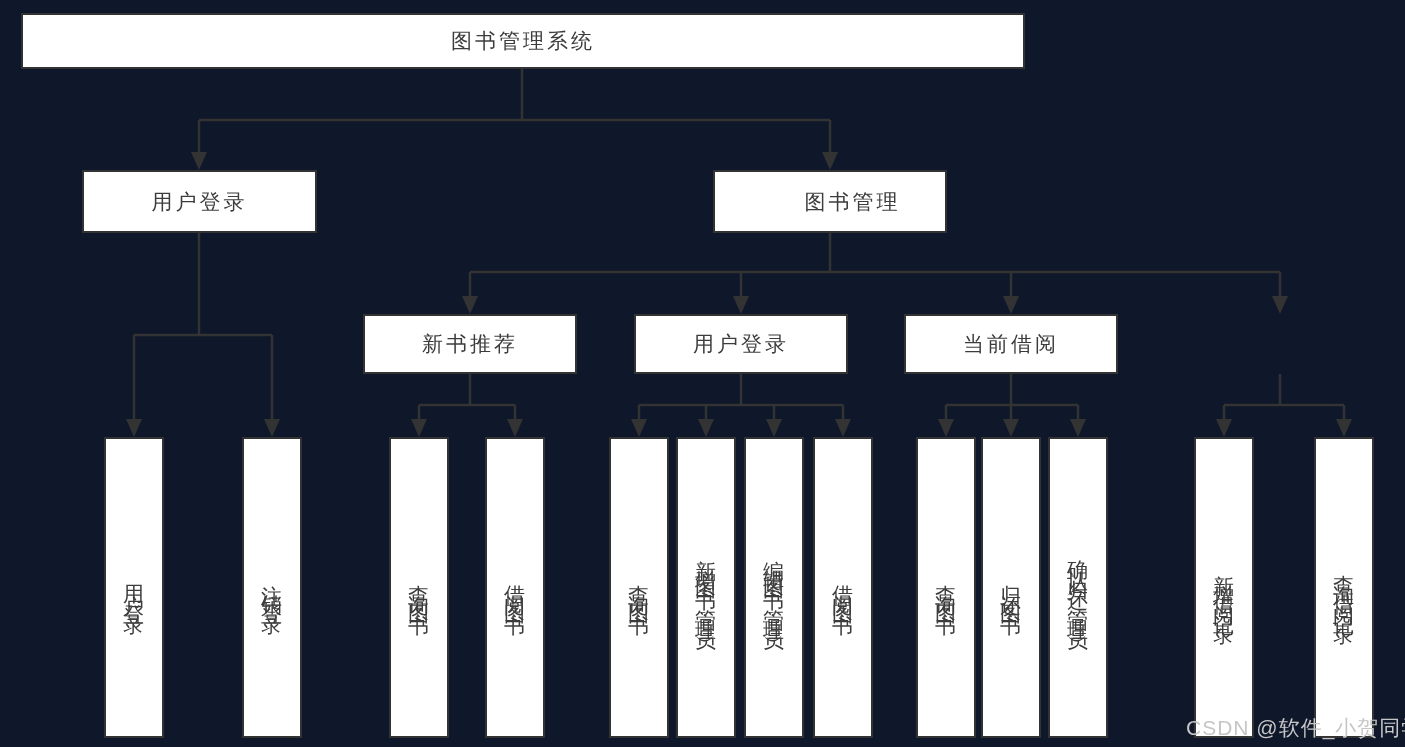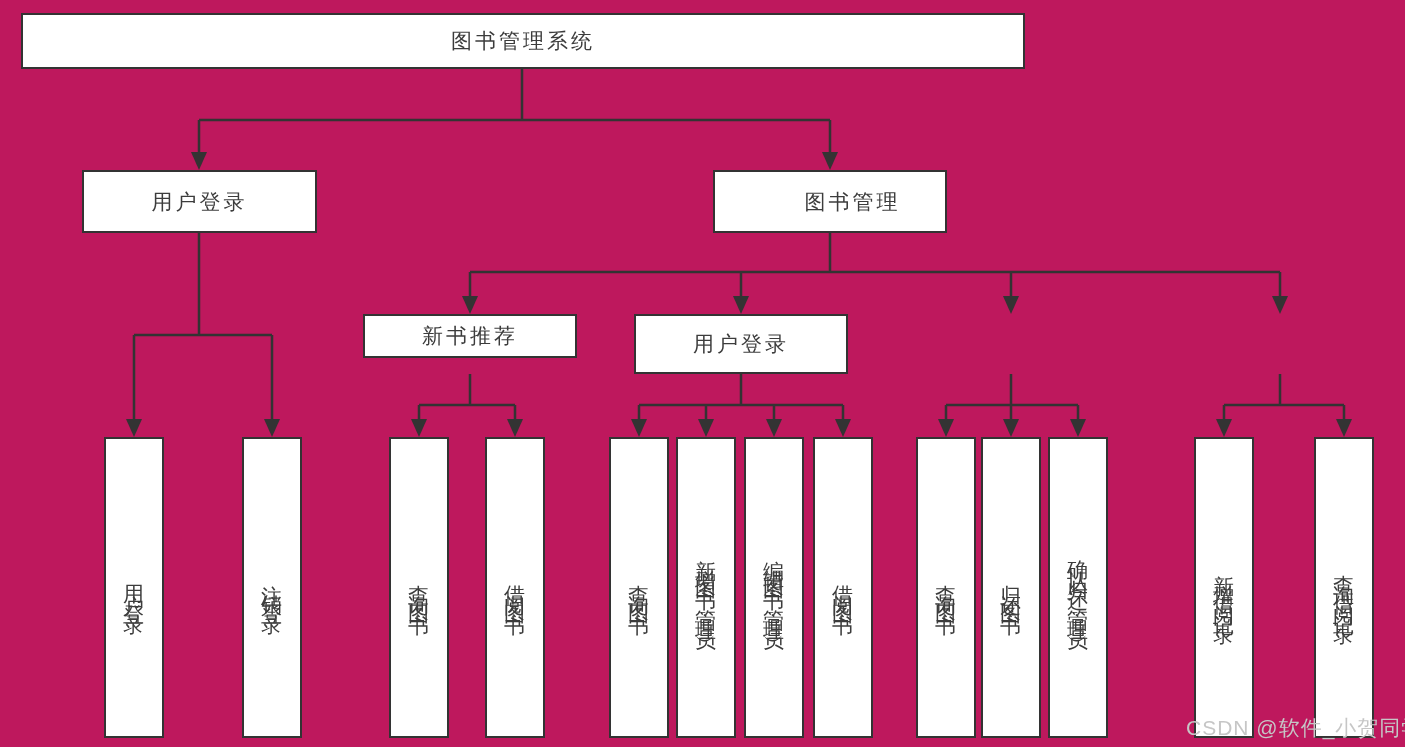--- a/index.html
+++ b/index.html
@@ -1,20 +1,20 @@
 <!DOCTYPE html>
 <html><head>
 <meta charset="utf-8">
 <style>
   html, body { margin: 0; padding: 0; background: #ffffff; }
   #canvas {
     position: relative;
     width: 1405px;
     height: 747px;
-    background: #be185d;
+    background: #0f172a;
     font-family: "Liberation Sans", "DejaVu Sans", sans-serif;
     overflow: hidden;
   }
   #wires {
     position: absolute;
     left: 0; top: 0;
     width: 1405px; height: 747px;
     pointer-events: none;
   }
   .box {
@@ -92,25 +92,28 @@
     <span>图书管理系统</span>
   </div>
 
   <div class="box" style="left:82px; top:170px; width:235px; height:63px;">
     <span>用户登录</span>
   </div>
   <div class="box" style="left:713px; top:170px; width:234px; height:63px;padding-left:45px;">
     <span>图书管理</span>
   </div>
 
-  <div class="box" style="left:363px; top:314px; width:214px; height:44px;">
+  <div class="box" style="left:363px; top:314px; width:214px; height:60px;">
     <span>新书推荐</span>
   </div>
   <div class="box" style="left:634px; top:314px; width:214px; height:60px;">
     <span>用户登录</span>
+  </div>
+  <div class="box" style="left:904px; top:314px; width:214px; height:60px;">
+    <span>当前借阅</span>
   </div>
 
   <div class="box leaf" style="left:104px; top:437px; width:60px; height:301px;">
     <span>用户登录</span>
   </div>
   <div class="box leaf" style="left:242px; top:437px; width:60px; height:301px;">
     <span>注销登录</span>
   </div>
 
   <div class="box leaf" style="left:389px; top:437px; width:60px; height:301px;">

